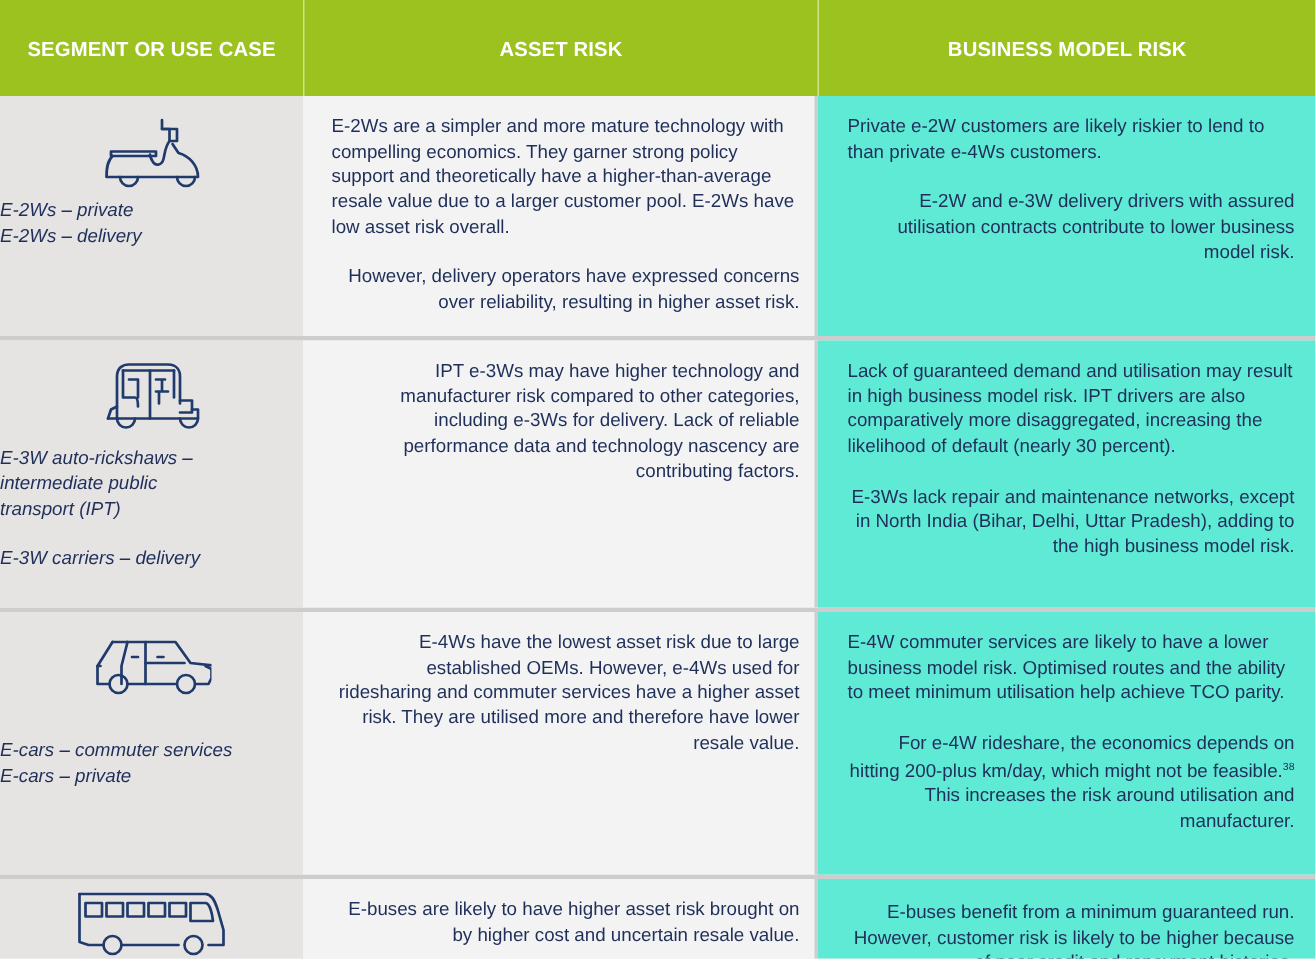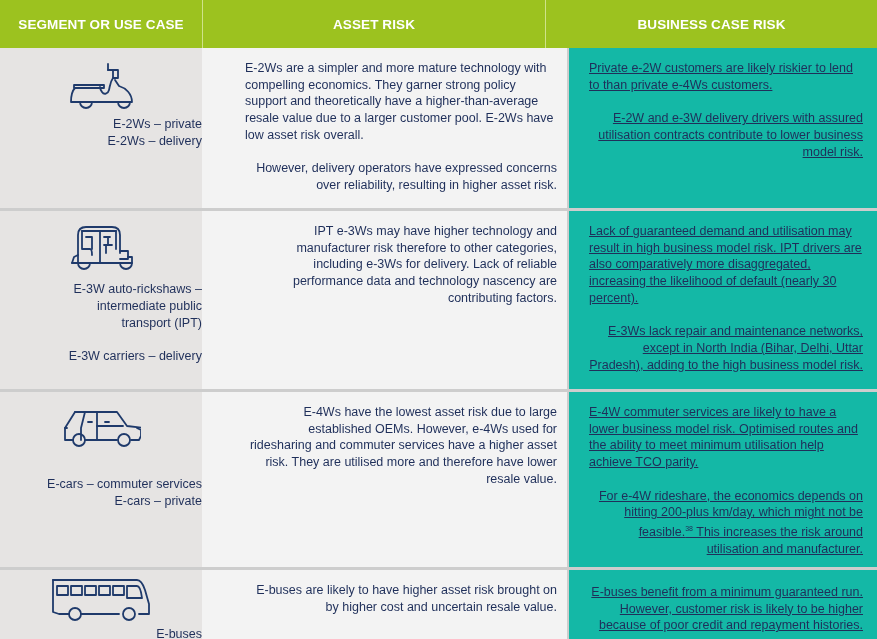--- a/index.html
+++ b/index.html
@@ -8,21 +8,21 @@
     background: #f3f3f3;
     font-family: "Liberation Sans", sans-serif;
     color: #1f2f5a;
   }
   .table {
     position: relative;
     width: 877px;
   }
   .header {
     display: flex;
-    height: 48px;
+    height: 64px;
     background: #9cc21f;
     color: #ffffff;
     font-weight: bold;
     font-size: 13.5px;
     letter-spacing: 0.1px;
   }
   .header .hcell {
     display: flex; align-items: center; justify-content: center;
     height: 100%;
   }
@@ -34,40 +34,39 @@
     display: flex;
     border-bottom: 3px solid #cdcdcd;
   }
   .row:last-child { border-bottom: none; }
   .cell { box-sizing: border-box; }
   .c1 { width: 202px; }
   .c2 { width: 343px; }
   .c3 { flex: 1; }
   .row .c1 {
     background: #e6e4e3;
-    text-align: right;
+    text-align: left;
     font-size: 12.5px;
     line-height: 17px;
     color: #1f2f5a;
     padding-top: 12px;
+    font-style: italic;
   }
   .row .c2 {
     background: #f3f3f3;
     border-right: 2px solid #cdcdcd;
     padding: 12px 10px 0 19px;
     font-size: 12.5px;
     line-height: 16.7px;
-    margin-left: 24px;
   }
   .row .c3 {
-    background: #14b8a6;
+    background: #5eead4;
     padding: 12px 14px 0 20px;
     font-size: 12.5px;
     line-height: 16.7px;
-    text-decoration: underline;
   }
   .para { margin: 0 0 16.7px 0; white-space: pre-line; }
   .para:last-child { margin-bottom: 0; text-align: right; }
   .icon { display: block; margin: 0 auto 6px auto; }
   .seg-line { display: block; white-space: pre-line; }
   .seg-gap { height: 16px; }
 
   .r1 { height: 160px; }
   .r2 { height: 178px; }
   .r3 { height: 175px; }
@@ -75,21 +74,21 @@
   sup { font-size: 7px; }
 </style>
 </head>
 <body>
 
 <div class="table">
 
   <div class="header">
     <div class="hcell c1">SEGMENT OR USE CASE</div>
     <div class="hcell c2">ASSET RISK</div>
-    <div class="hcell c3">BUSINESS CASE RISK</div>
+    <div class="hcell c3">BUSINESS MODEL RISK</div>
   </div>
 
   <div class="row r1">
     <div class="cell c1">
       <svg class="icon" width="70" height="50" viewBox="0 0 70 50" fill="none" stroke="#1f3a6b" stroke-width="1.8" stroke-linejoin="round" stroke-linecap="round">
         <path d="M42 4 L42 10 L47 10"></path>
         <path d="M42 10 L52 10 L52 18 L47 18 L47 10"></path>
         <path d="M47 18 C44 22 44 26 43 30 C42 34 38 35 36 32 C34 29 34 27 34 27"></path>
         <path d="M8 25 L38 25 L38 28 L8 28 Z"></path>
         <path d="M9 28 C5 32 5 38 5 42 L66 42 C66 34 60 28 53 26 L49 20"></path>
@@ -125,21 +124,21 @@
         <path d="M12 40 A6 6 0 0 0 24 40"></path>
         <path d="M54 40 A6 6 0 0 0 66 40"></path>
       </svg>
       <span class="seg-line">E-3W auto-rickshaws –</span>
       <span class="seg-line">intermediate public</span>
       <span class="seg-line">transport (IPT)</span>
       <div class="seg-gap"></div>
       <span class="seg-line">E-3W carriers – delivery</span>
     </div>
     <div class="cell c2">
-      <p class="para">IPT e-3Ws may have higher technology and manufacturer risk therefore to other categories, including e-3Ws for delivery. Lack of reliable performance data and technology nascency are contributing factors.</p>
+      <p class="para">IPT e-3Ws may have higher technology and manufacturer risk compared to other categories, including e-3Ws for delivery. Lack of reliable performance data and technology nascency are contributing factors.</p>
     </div>
     <div class="cell c3">
       <p class="para">Lack of guaranteed demand and utilisation may result in high business model risk. IPT drivers are also comparatively more disaggregated, increasing the likelihood of default (nearly 30 percent).</p>
       <p class="para">E-3Ws lack repair and maintenance networks, except in North India (Bihar, Delhi, Uttar Pradesh), adding to the high business model risk.</p>
     </div>
   </div>
 
   <div class="row r3">
     <div class="cell c1" style="padding-top:16px;">
       <svg class="icon" width="80" height="44" viewBox="0 0 80 44" fill="none" stroke="#1f3a6b" stroke-width="1.8" stroke-linejoin="round" stroke-linecap="round" style="margin-bottom:24px;">

